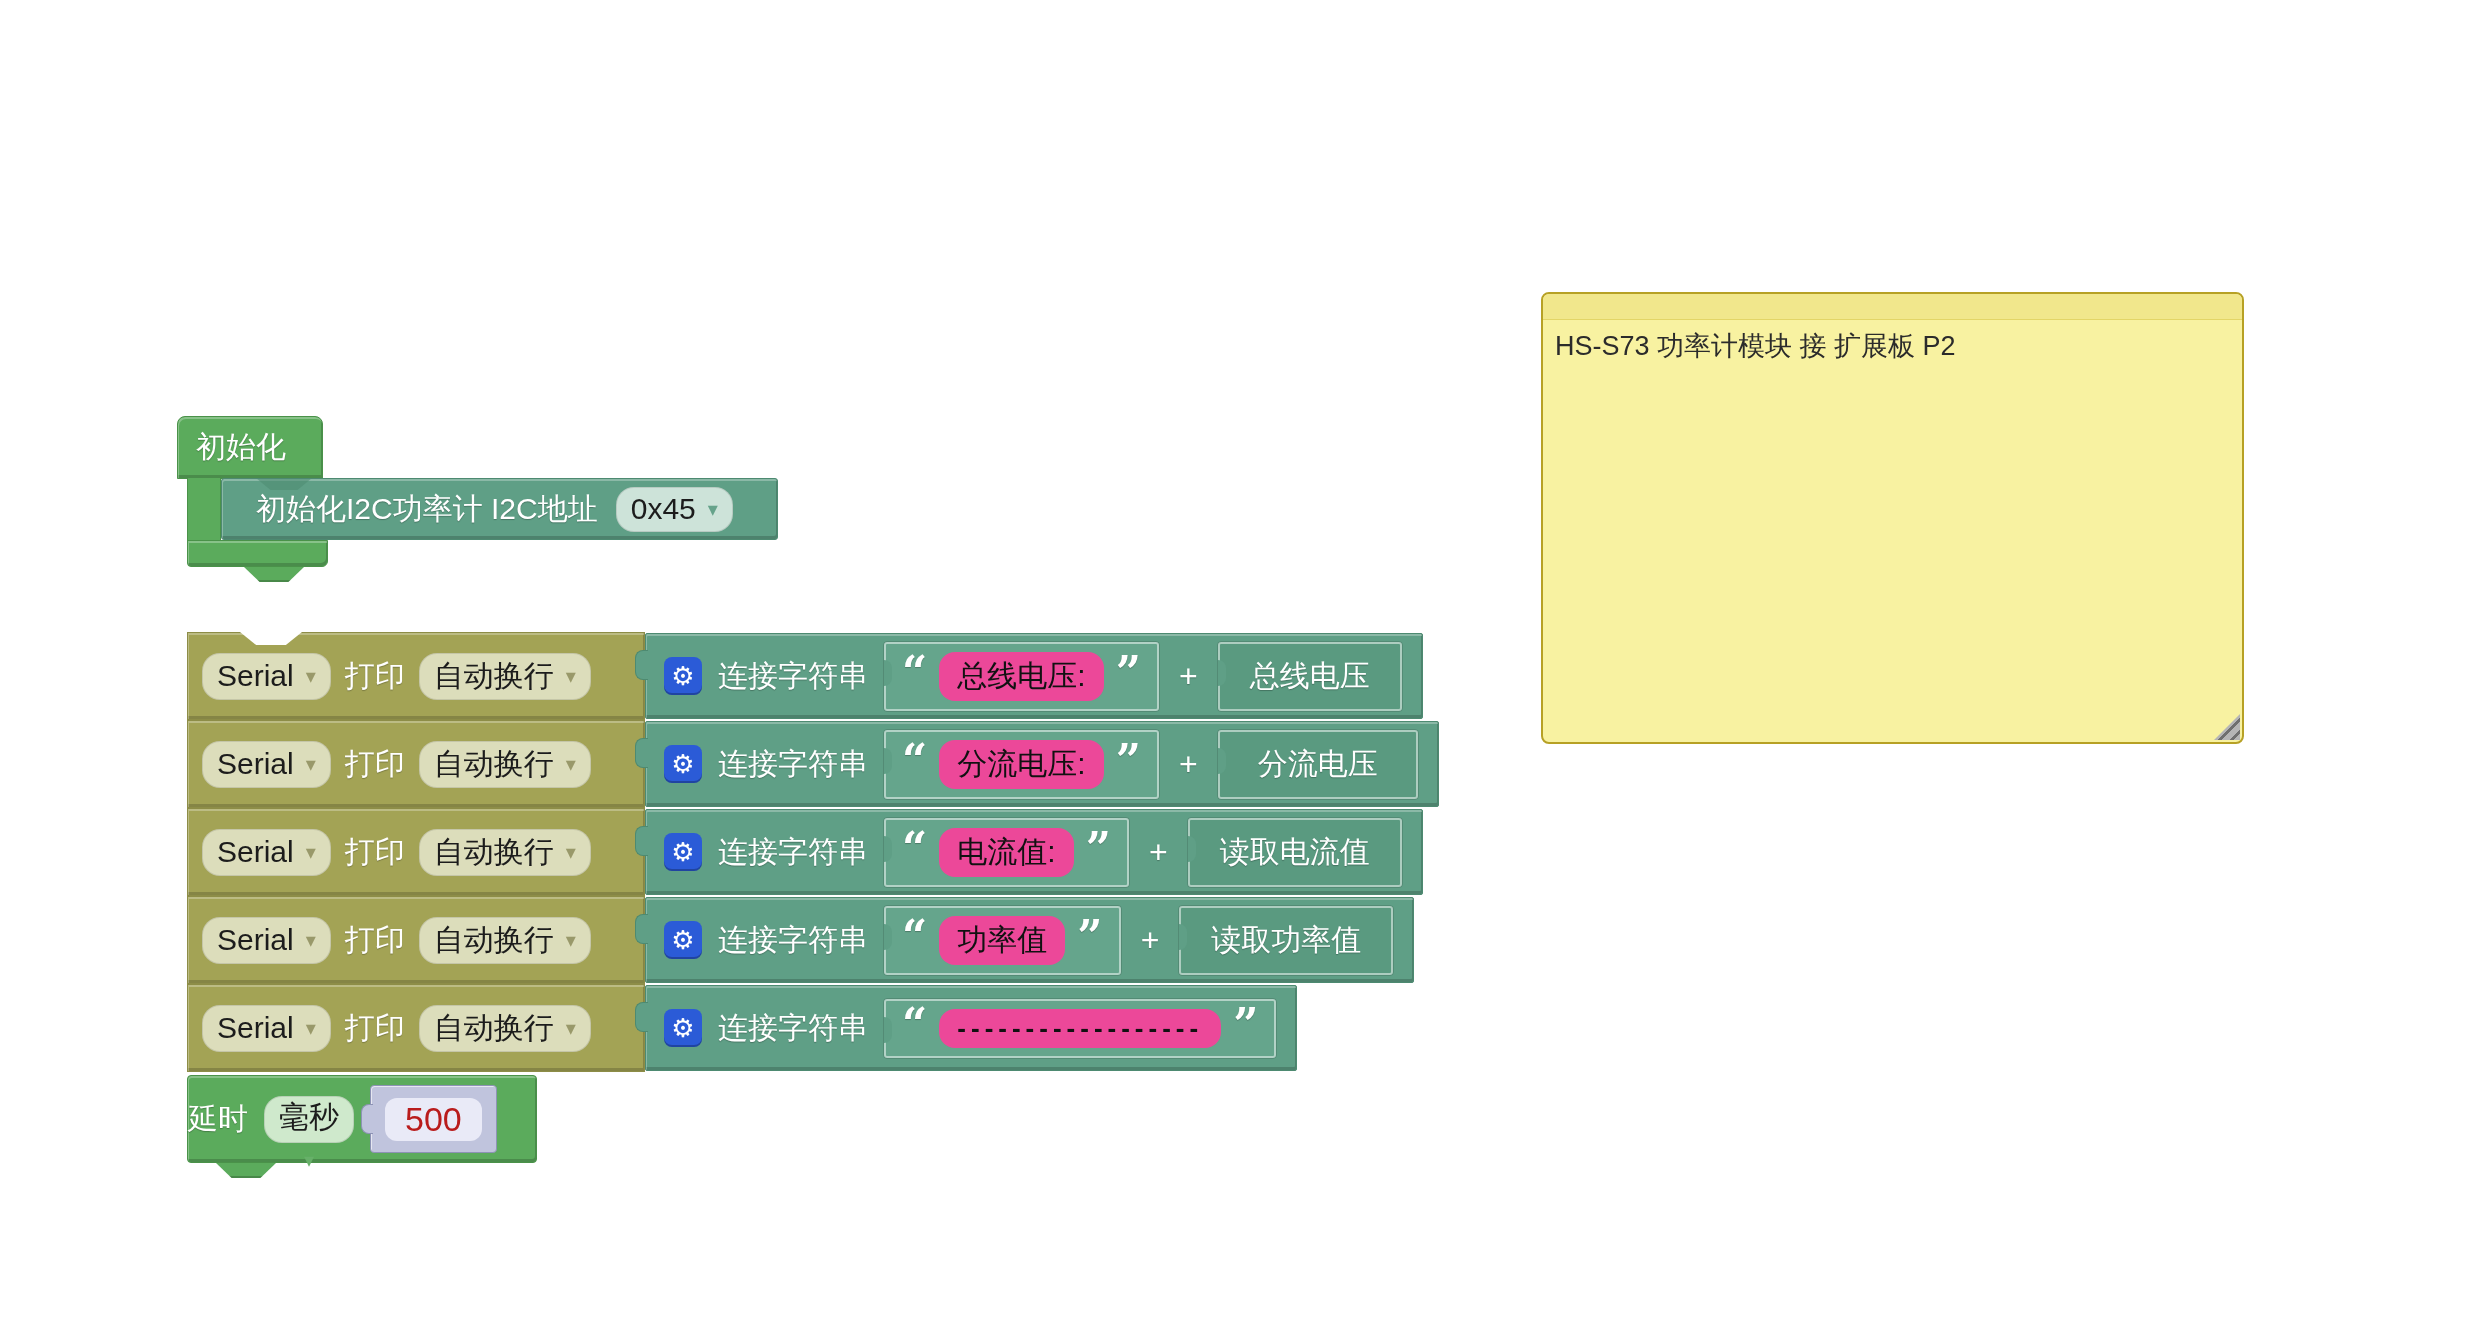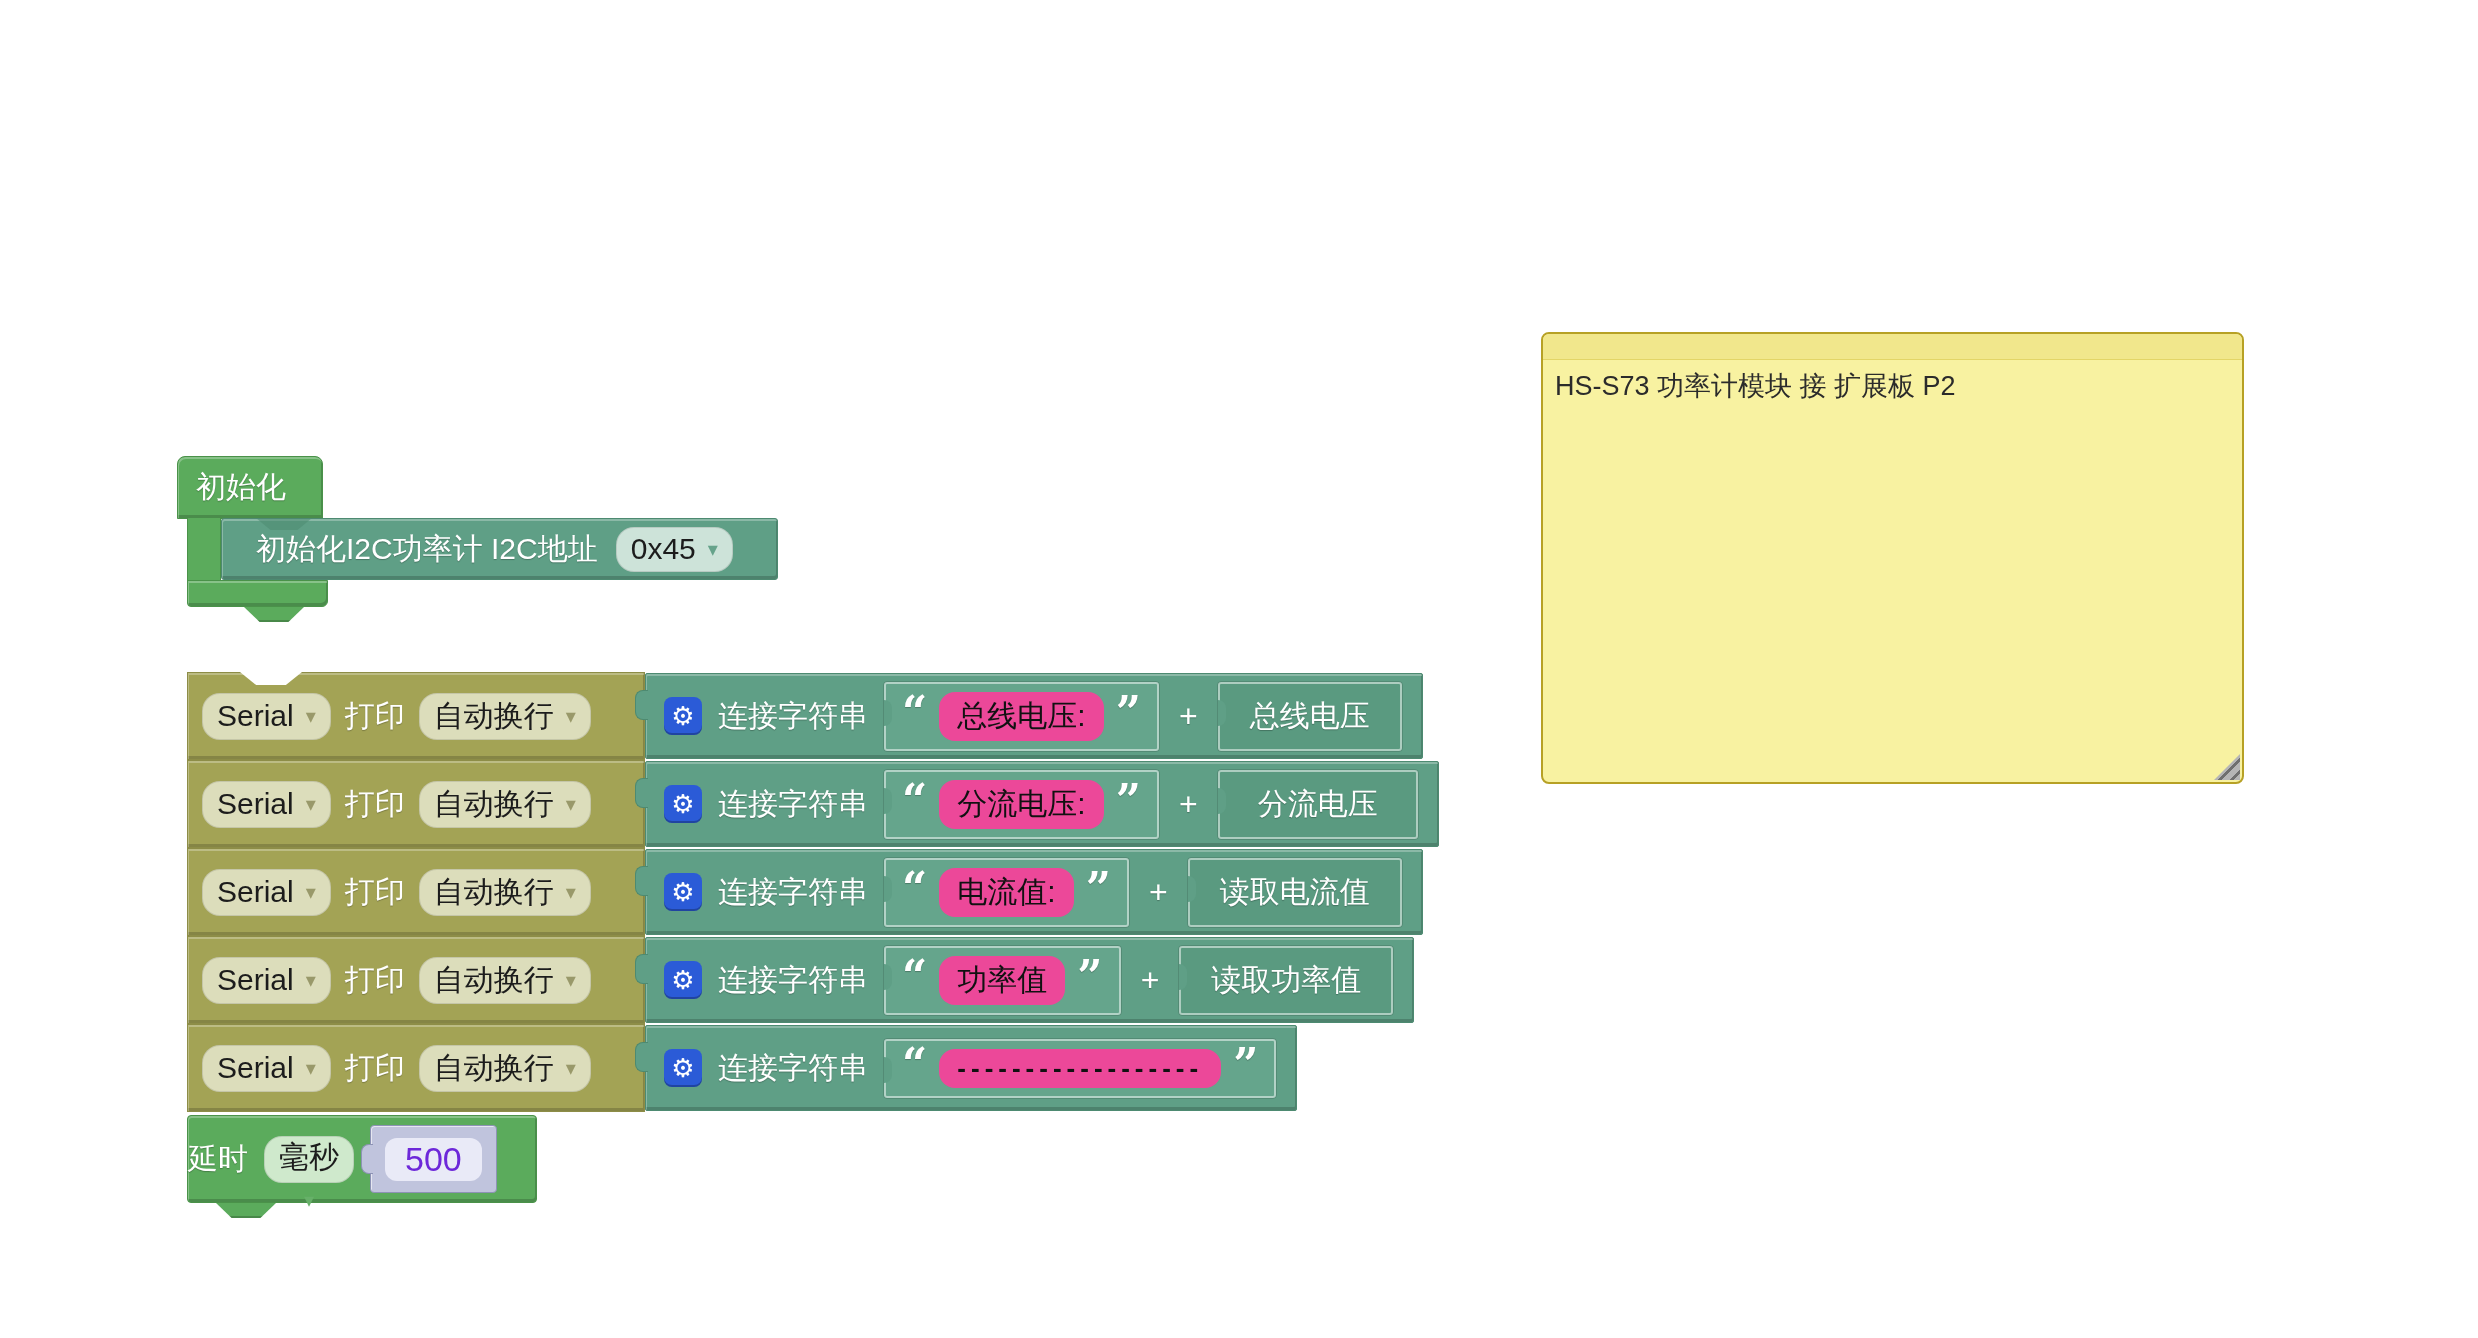--- a/index.html
+++ b/index.html
@@ -1,21 +1,21 @@
 <!DOCTYPE html>
 <html><head>
 <meta charset="utf-8">
 <style>
   * { margin:0; padding:0; box-sizing:border-box; }
   html,body { background:#ffffff; }
   body {
     width:2478px; height:1338px; position:relative; overflow:hidden;
     font-family:"Liberation Sans","DejaVu Sans",sans-serif;
   }
-  .canvas { position:absolute; inset:0; background:#fff;margin-top:40px; }
+  .canvas { position:absolute; inset:0; background:#fff; }
 
   
   .blk { position:absolute; display:flex; align-items:center; }
   .bevel { box-shadow: inset 1px 2px 0 rgba(255,255,255,.28), inset -1px -3px 0 rgba(0,0,0,.18); }
 
   .olive  { background:#a3a355; border:1px solid #8d8d47; }
   .teal   { background:#5f9f86; border:1px solid #4d8a71; }
   .green  { background:#5bab5c; border:1px solid #4a9249; }
 
   .blk-label { color:#ffffff; font-size:30px; white-space:nowrap;
@@ -68,21 +68,21 @@
   .dashes { letter-spacing:5px; font-weight:bold; font-size:26px; }
 
   
   .num-block { background:#c0c4dd; border:1px solid #8d93b5; border-radius:4px;
                height:68px; padding:0 14px; display:flex; align-items:center;
                box-shadow: inset 1px 1px 0 rgba(255,255,255,.6); position:relative; }
   .num-block .socket { position:absolute; left:-10px; top:18px; width:12px; height:30px;
                background:#c0c4dd; border:1px solid #8d93b5; border-right:none;
                border-radius:8px 0 0 8px; }
   .num-input { background:#e9eaf7; border-radius:12px; padding:2px 20px;
-               font-size:34px; color:#6d28d9; cursor:text; }
+               font-size:34px; color:#b91c1c; cursor:text; }
 
   
   .comment { position:absolute; left:1541px; top:292px; width:703px; height:452px;
              background:#f8f2a1; border:2px solid #b7a125; border-radius:8px; }
   .comment-header { position:absolute; left:0; top:0; right:0; height:26px;
              background:#f1e78c; border-bottom:1px solid #e3d567;
              border-radius:6px 6px 0 0; cursor:pointer; }
   .comment-text { position:absolute; left:12px; top:34px; right:20px;
              font-size:27px; color:#2b2b2b; line-height:1.35; cursor:text; }
   .resize-handle { position:absolute; right:2px; bottom:2px; width:26px; height:26px;

